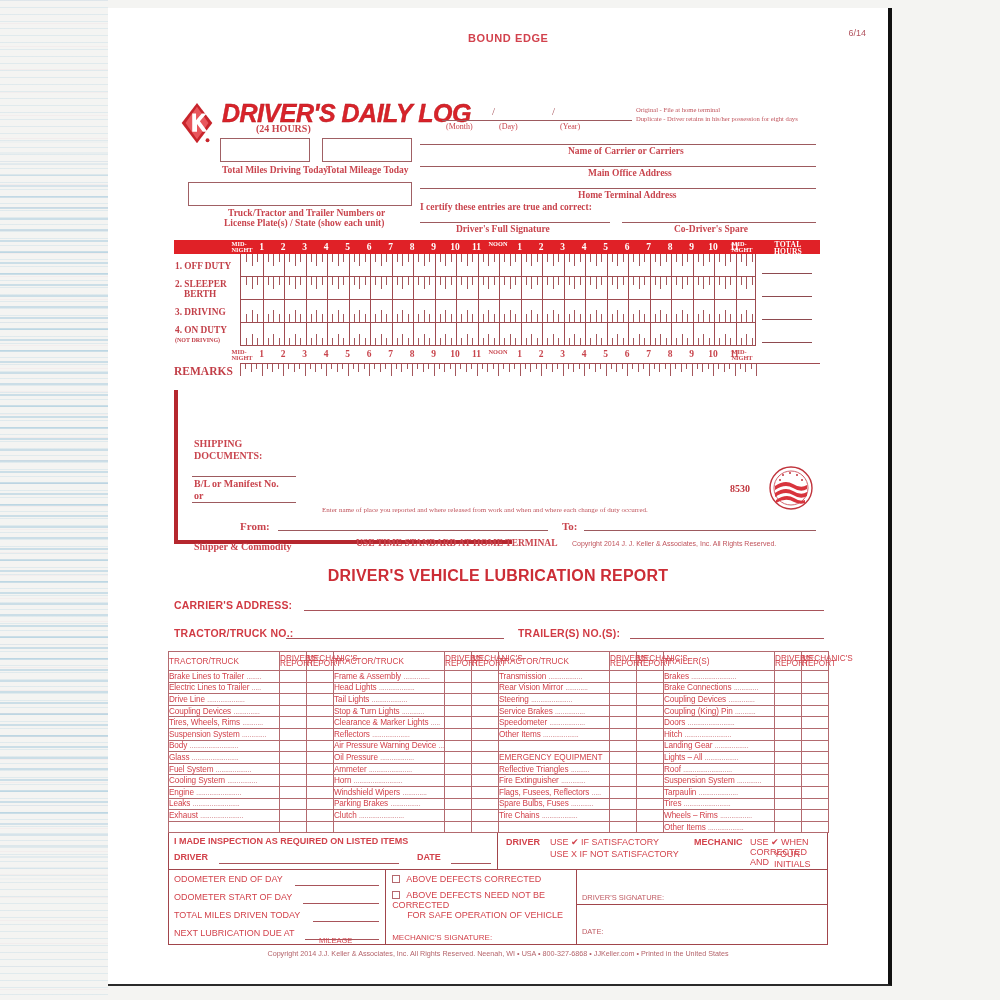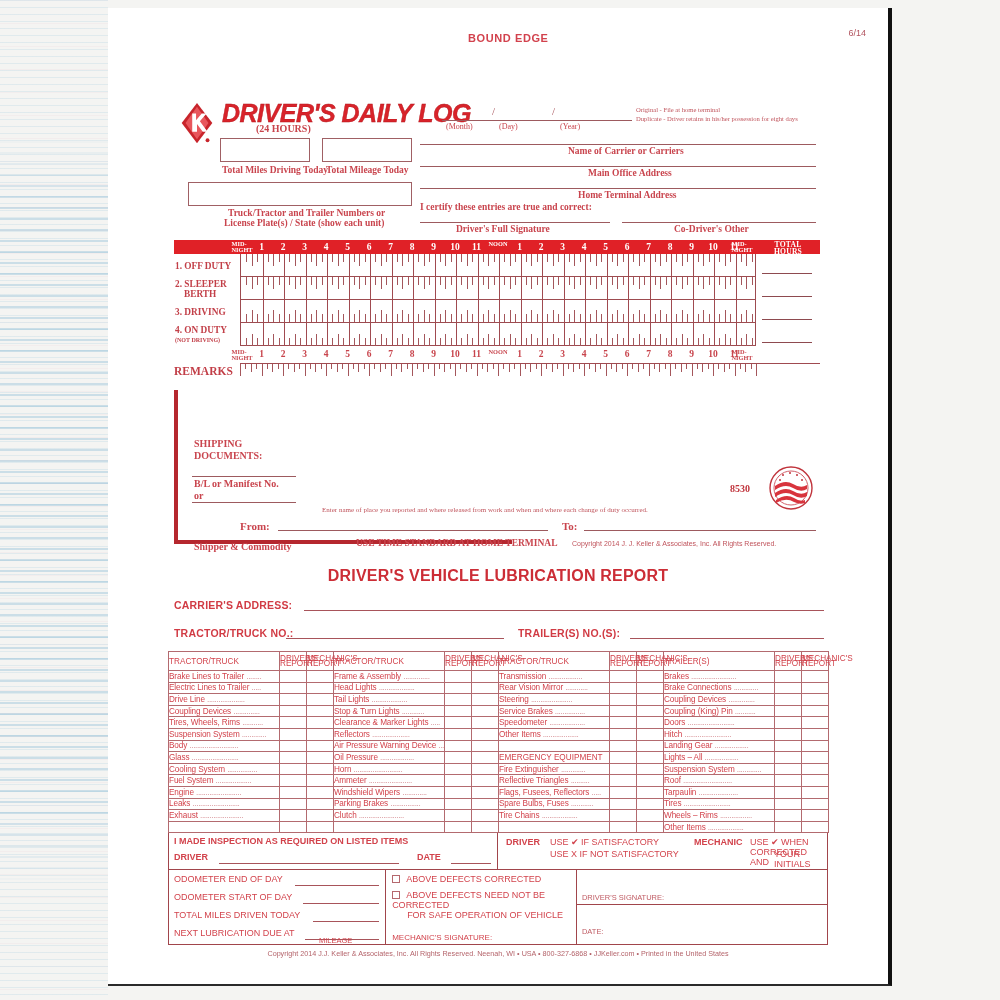--- a/index.html
+++ b/index.html
@@ -265,21 +265,21 @@
     <div class="ln" style="left:246px; top:70px; width:396px;"></div>
     <div class="lbl" style="left:414px; top:72px;">Main Office Address</div>
 
     <div class="ln" style="left:246px; top:92px; width:396px;"></div>
     <div class="lbl" style="left:404px; top:94px;">Home Terminal Address</div>
     <div class="lbl" style="left:246px; top:106px;">I certify these entries are true and correct:</div>
 
     <div class="ln" style="left:246px; top:126px; width:190px;"></div>
     <div class="ln" style="left:448px; top:126px; width:194px;"></div>
     <div class="lbl" style="left:282px; top:128px;">Driver's Full Signature</div>
-    <div class="lbl" style="left:500px; top:128px;">Co-Driver's Other</div>
+    <div class="lbl" style="left:500px; top:128px;">Co-Driver's Spare</div>
   </div>
 
   <div id="grid">
     <div class="gridhdr">
       <div style="width:66px"></div>
       <div class="hrlabels" id="hrlabelsTop">
           <span class="mn" style="left: 2px;">MID-<br>NIGHT</span>
           <span style="left: 21.5px;">1</span>
           <span style="left: 43px;">2</span>
           <span style="left: 64.5px;">3</span>
@@ -1058,44 +1058,44 @@
             <td class="chk">&nbsp;</td>
             <td class="chk">&nbsp;</td>
             <td class="sub">EMERGENCY EQUIPMENT</td>
             <td class="blank">&nbsp;</td>
             <td class="blank">&nbsp;</td>
             <td class="item">Lights – All <span class="dots">..................</span></td>
             <td class="chk">&nbsp;</td>
             <td class="chk">&nbsp;</td>
           </tr>
           <tr>
+            <td class="item">Fuel System <span class="dots">...................</span></td>
+            <td class="chk">&nbsp;</td>
+            <td class="chk">&nbsp;</td>
+            <td class="item">Ammeter <span class="dots">.......................</span></td>
+            <td class="chk">&nbsp;</td>
+            <td class="chk">&nbsp;</td>
+            <td class="item">Reflective Triangles <span class="dots">..........</span></td>
+            <td class="chk">&nbsp;</td>
+            <td class="chk">&nbsp;</td>
+            <td class="item">Roof <span class="dots">..........................</span></td>
+            <td class="chk">&nbsp;</td>
+            <td class="chk">&nbsp;</td>
+          </tr>
+          <tr>
             <td class="item">Cooling System <span class="dots">................</span></td>
             <td class="chk">&nbsp;</td>
             <td class="chk">&nbsp;</td>
             <td class="item">Horn <span class="dots">..........................</span></td>
             <td class="chk">&nbsp;</td>
             <td class="chk">&nbsp;</td>
             <td class="item">Fire Extinguisher <span class="dots">.............</span></td>
             <td class="chk">&nbsp;</td>
             <td class="chk">&nbsp;</td>
             <td class="item">Suspension System <span class="dots">.............</span></td>
-            <td class="chk">&nbsp;</td>
-            <td class="chk">&nbsp;</td>
-          </tr>
-          <tr>
-            <td class="item">Fuel System <span class="dots">...................</span></td>
-            <td class="chk">&nbsp;</td>
-            <td class="chk">&nbsp;</td>
-            <td class="item">Ammeter <span class="dots">.......................</span></td>
-            <td class="chk">&nbsp;</td>
-            <td class="chk">&nbsp;</td>
-            <td class="item">Reflective Triangles <span class="dots">..........</span></td>
-            <td class="chk">&nbsp;</td>
-            <td class="chk">&nbsp;</td>
-            <td class="item">Roof <span class="dots">..........................</span></td>
             <td class="chk">&nbsp;</td>
             <td class="chk">&nbsp;</td>
           </tr>
           <tr>
             <td class="item">Engine <span class="dots">........................</span></td>
             <td class="chk">&nbsp;</td>
             <td class="chk">&nbsp;</td>
             <td class="item">Windshield Wipers <span class="dots">.............</span></td>
             <td class="chk">&nbsp;</td>
             <td class="chk">&nbsp;</td>

